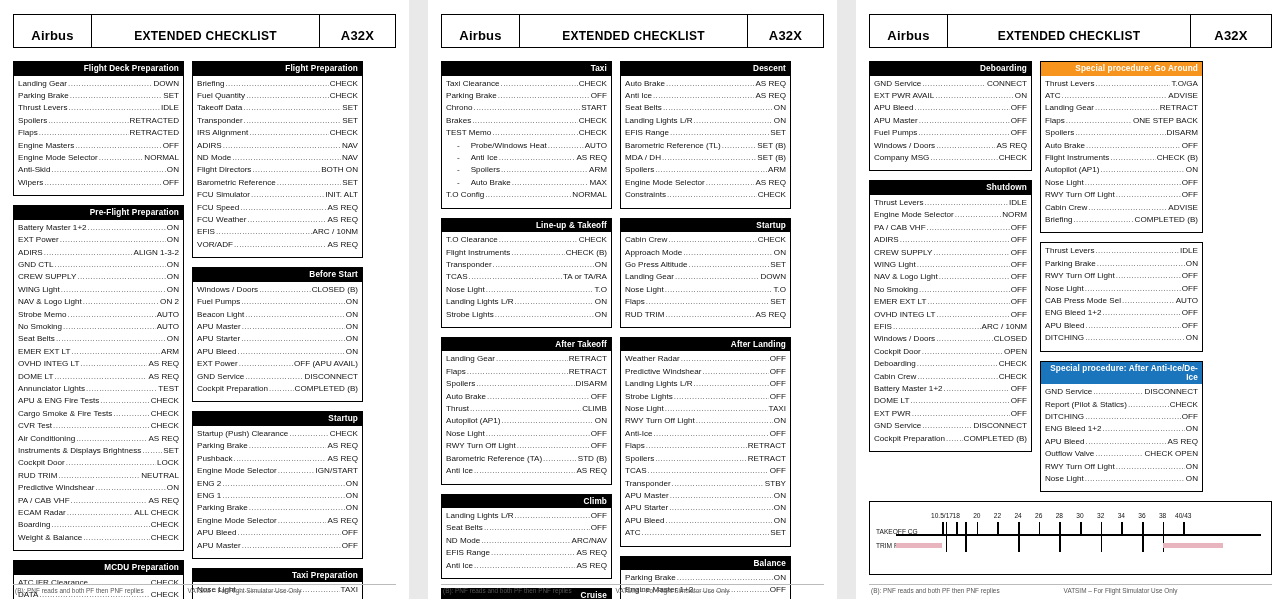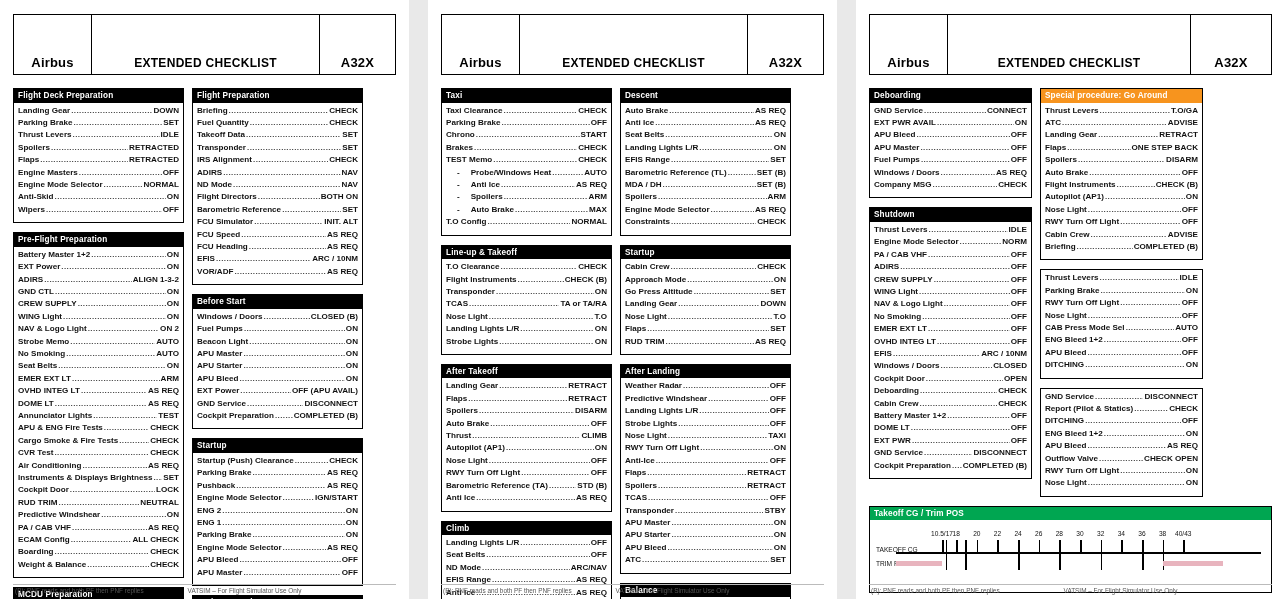--- a/index.html
+++ b/index.html
@@ -19,21 +19,21 @@
   .page.p1 { width: 409px; }
   .gap { width: 19px; background: #e9e9e9; height: 599px; }
   .page.p2 { width: 409px; }
   .page.p3 { width: 429px; }
 
   
   .titlebar {
     display: flex;
     border: 1.5px solid #000;
     margin: 14px 13px 0 13px;
-    height: 61px;
+    height: 34px;
   }
   .titlebar .cell {
     display: flex; align-items: flex-end; justify-content: center;
     font-weight: bold;
     padding-bottom: 4px;
   }
   .tb-brand  { width: 78px; border-right: 1.5px solid #000; font-size: 13px; letter-spacing:.2px;}
   .tb-main   { flex: 1; border-right: 1.5px solid #000; font-size: 12px; letter-spacing:.3px;}
   .tb-model  { width: 75px; font-size: 13px; letter-spacing:.2px;}
   .p3 .tb-brand { width: 78px; }
@@ -46,25 +46,26 @@
   .p3 .col-w { width: 163px; }
 
   
   .box { border: 1.2px solid #000; background:#fff; }
   .box-hd {
     background: #000; color: #fff;
     font-size: 8.2px; font-weight: bold;
     padding: 2px 4px 2.5px 4px;
     letter-spacing: .15px;
     line-height: 1.1;
+    text-align: right;
   }
   .box-hd.orange { background:#F7941E; color:#fff; }
   .box-hd.blue   { background:#1B75BC; color:#fff; }
   .box-hd.green  { background:#00A651; color:#fff; }
-  .box-body { padding: 2px 4px 6px 4px; font-weight: bold; }
+  .box-body { padding: 2px 4px 6px 4px; }
   .row {
     display: flex; align-items: baseline;
     font-size: 8.1px; color:#111;
     line-height: 12.4px;
     white-space: nowrap;
   }
   .row .lbl { flex: none; }
   .row .dots {
     flex: 1 1 auto;
     overflow: hidden;
@@ -286,21 +287,21 @@
                 <span class="lbl">Predictive Windshear</span>
                 <span class="dots">................................................................................</span>
                 <span class="val">ON</span>
               </div>
               <div class="row">
                 <span class="lbl">PA / CAB VHF</span>
                 <span class="dots">................................................................................</span>
                 <span class="val">AS REQ</span>
               </div>
               <div class="row">
-                <span class="lbl">ECAM Config</span>
+                <span class="lbl">ECAM Radar</span>
                 <span class="dots">................................................................................</span>
                 <span class="val">ALL CHECK</span>
               </div>
               <div class="row">
                 <span class="lbl">Boarding</span>
                 <span class="dots">................................................................................</span>
                 <span class="val">CHECK</span>
               </div>
               <div class="row">
                 <span class="lbl">Weight &amp; Balance</span>
@@ -378,21 +379,21 @@
                 <span class="lbl">FCU Simulator</span>
                 <span class="dots">................................................................................</span>
                 <span class="val">INIT. ALT</span>
               </div>
               <div class="row">
                 <span class="lbl">FCU Speed</span>
                 <span class="dots">................................................................................</span>
                 <span class="val">AS REQ</span>
               </div>
               <div class="row">
-                <span class="lbl">FCU Heading</span>
+                <span class="lbl">FCU Weather</span>
                 <span class="dots">................................................................................</span>
                 <span class="val">AS REQ</span>
               </div>
               <div class="row">
                 <span class="lbl">EFIS</span>
                 <span class="dots">................................................................................</span>
                 <span class="val">ARC / 10NM</span>
               </div>
               <div class="row">
                 <span class="lbl">VOR/ADF</span>
@@ -1175,20 +1176,21 @@
                 <span class="val">OFF</span>
               </div>
               <div class="row">
                 <span class="lbl">DITCHING</span>
                 <span class="dots">................................................................................</span>
                 <span class="val">ON</span>
               </div>
             </div>
           </div>
           <div class="box">
+            <div class="box-hd blue">Special procedure: After Anti-Ice/De-Ice</div>
             <div class="box-body">
               <div class="row">
                 <span class="lbl">GND Service</span>
                 <span class="dots">................................................................................</span>
                 <span class="val">DISCONNECT</span>
               </div>
               <div class="row">
                 <span class="lbl">Report (Pilot &amp; Statics)</span>
                 <span class="dots">................................................................................</span>
                 <span class="val">CHECK</span>
@@ -1223,21 +1225,20 @@
                 <span class="dots">................................................................................</span>
                 <span class="val">ON</span>
               </div>
             </div>
           </div>
         </div>
       </div>
 
     <div style="padding:0 13px; margin-top:9px;">
       <div class="trimbox">
-        <div class="box-hd green">Takeoff CG / Trim POS</div>
         <div class="trim-canvas" id="trimcanvas">
             <div class="trim-axis"></div>
             <div class="axis-name" style="top: 26px;">TAKEOFF CG</div>
             <div class="axis-name" style="top: 40px;">TRIM POS</div>
             <div class="tick up" style="left: 72px;"></div>
             <div class="ticklbl" style="left: 72px;">10.5/17</div>
             <div class="tick up" style="left: 86.19px;"></div>
             <div class="ticklbl" style="left: 86.19px;">18</div>
             <div class="tick up" style="left: 106.83px;"></div>
             <div class="ticklbl" style="left: 106.83px;">20</div>

